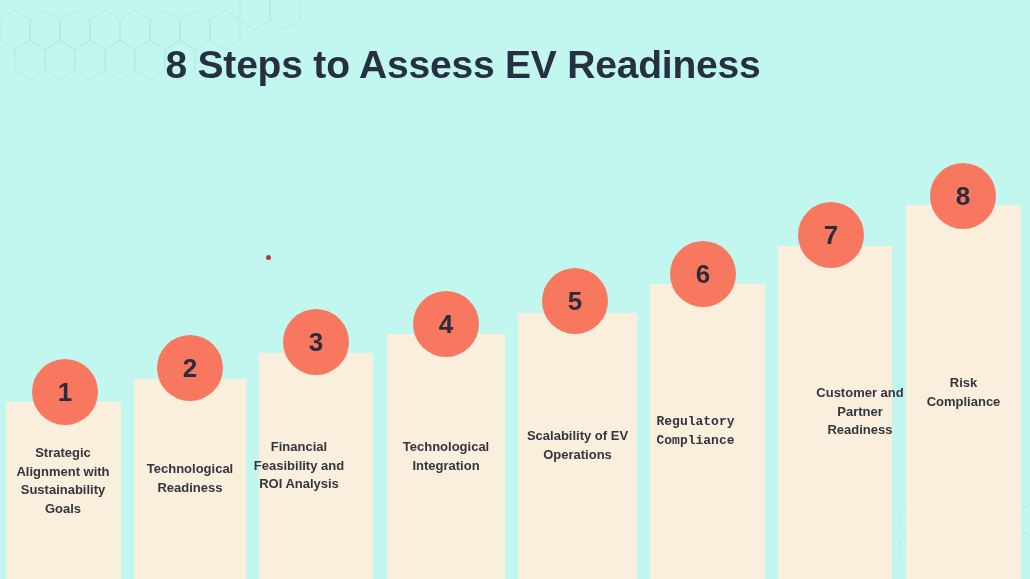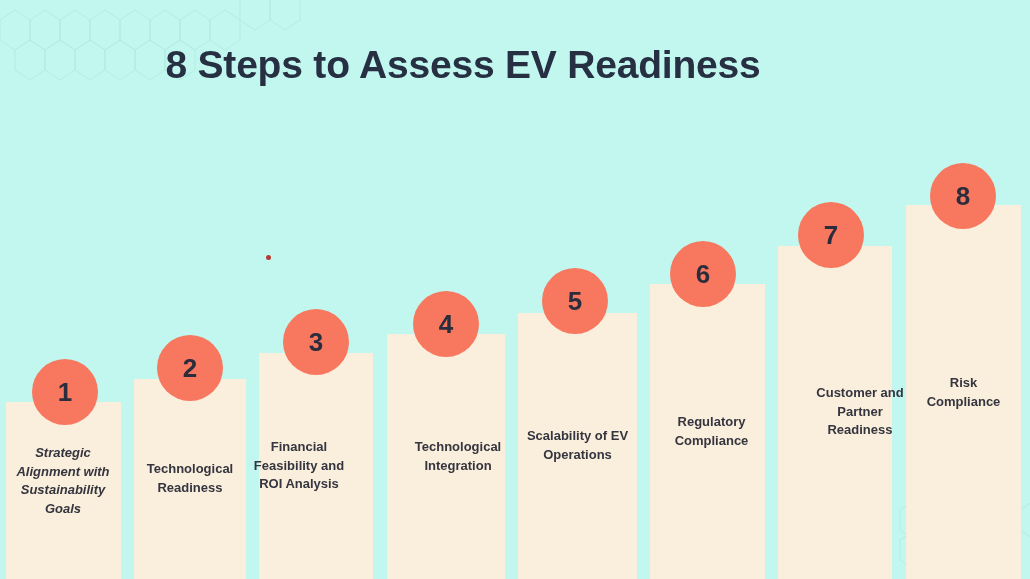--- a/index.html
+++ b/index.html
@@ -60,41 +60,41 @@
     <path d="M140 20 L155 10 L170 20 L170 40 L155 50 L140 40 Z"></path>
   </g>
 </svg>
 
 <div class="title">8 Steps to Assess EV Readiness</div>
 
 <div class="dot"></div>
 
 <div class="bar" style="left:6px;width:115px;top:402px;"></div>
 <div class="badge" style="left:32px;top:359px;">1</div>
-<div class="label" style="left:14px;width:98px;top:444px;font-style:italic;">Strategic Alignment with Sustainability Goals</div>
+<div class="label" style="left:14px;width:98px;top:444px;">Strategic Alignment with Sustainability Goals</div>
 
 <div class="bar" style="left:134px;width:112px;top:379px;"></div>
 <div class="badge" style="left:157px;top:335px;">2</div>
 <div class="label" style="left:138px;width:104px;top:460px;">Technological Readiness</div>
 
 <div class="bar" style="left:259px;width:114px;top:353px;"></div>
 <div class="badge" style="left:283px;top:309px;">3</div>
 <div class="label" style="left:249px;width:100px;top:438px;">Financial Feasibility and ROI Analysis</div>
 
 <div class="bar" style="left:387px;width:118px;top:334px;"></div>
 <div class="badge" style="left:413px;top:291px;">4</div>
-<div class="label" style="left:404px;width:108px;top:438px;">Technological Integration</div>
+<div class="label" style="left:392px;width:108px;top:438px;">Technological Integration</div>
 
 <div class="bar" style="left:518px;width:119px;top:313px;"></div>
 <div class="badge" style="left:542px;top:268px;">5</div>
 <div class="label" style="left:524px;width:107px;top:427px;">Scalability of EV Operations</div>
 
 <div class="bar" style="left:650px;width:115px;top:284px;"></div>
 <div class="badge" style="left:670px;top:241px;">6</div>
-<div class="label" style="left:660px;width:103px;top:413px;">Regulatory Compliance</div>
+<div class="label" style="left:644px;width:103px;top:413px;font-family:Liberation Mono, monospace;">Regulatory Compliance</div>
 
 <div class="bar" style="left:778px;width:114px;top:246px;"></div>
 <div class="badge" style="left:798px;top:202px;">7</div>
 <div class="label" style="left:784px;width:102px;top:384px;margin-left:25px;">Customer and Partner Readiness</div>
 
 <div class="bar" style="left:906px;width:115px;top:205px;"></div>
 <div class="badge" style="left:930px;top:163px;">8</div>
 <div class="label" style="left:912px;width:103px;top:374px;">Risk Compliance</div>
 
 </body></html>

